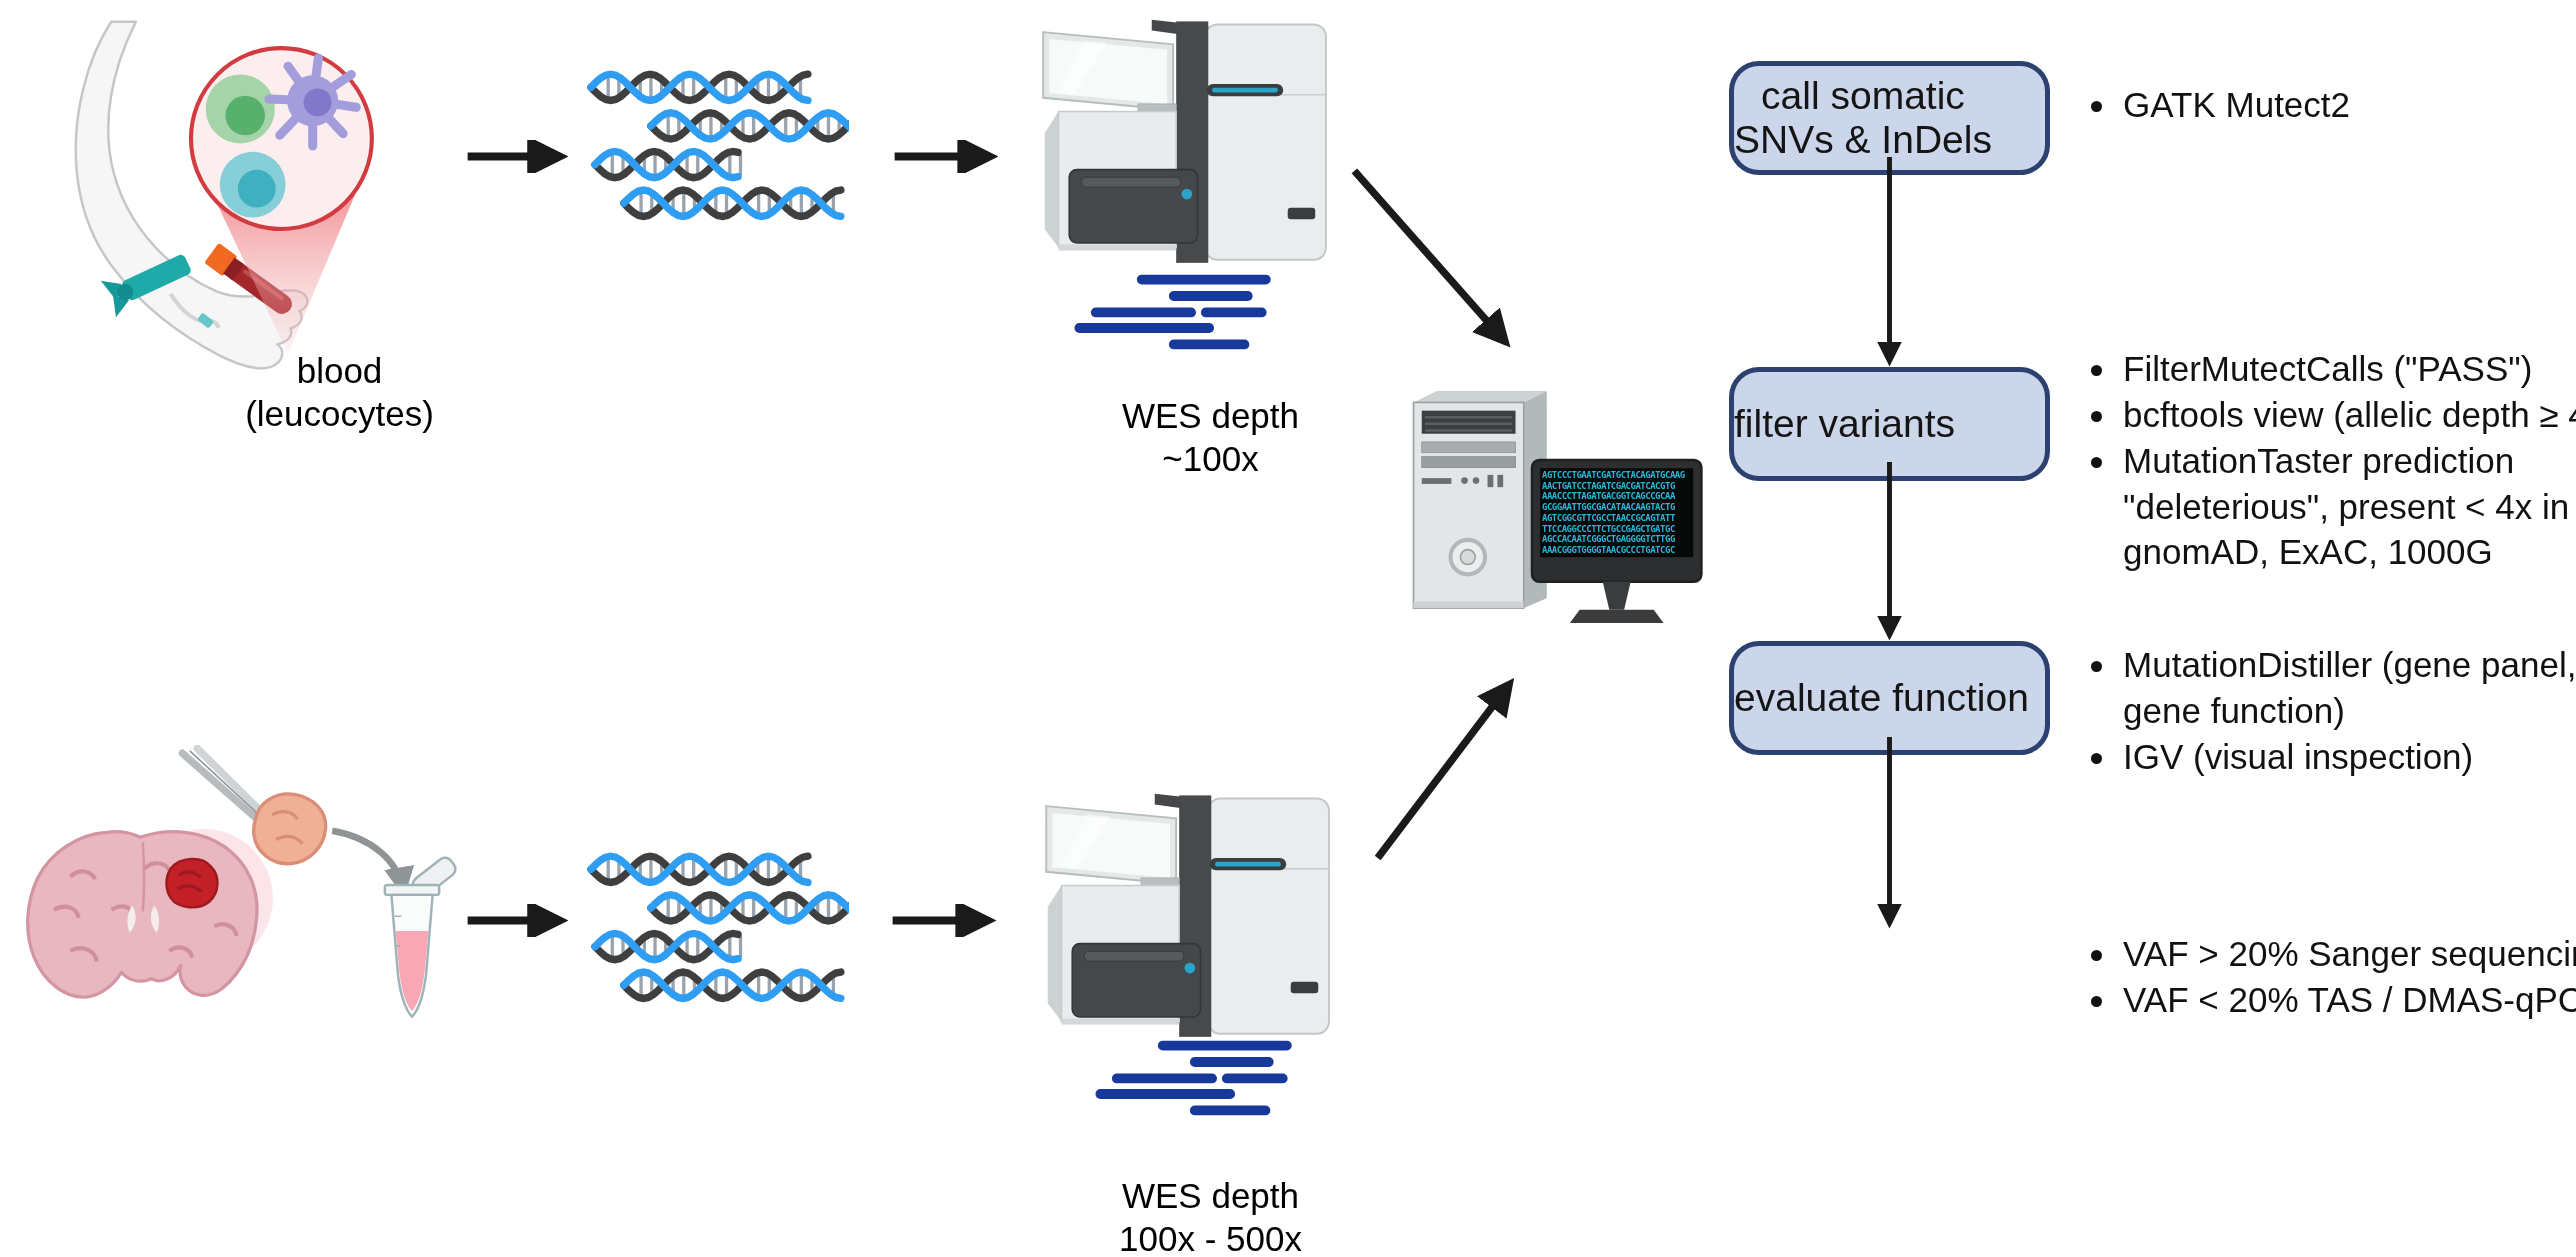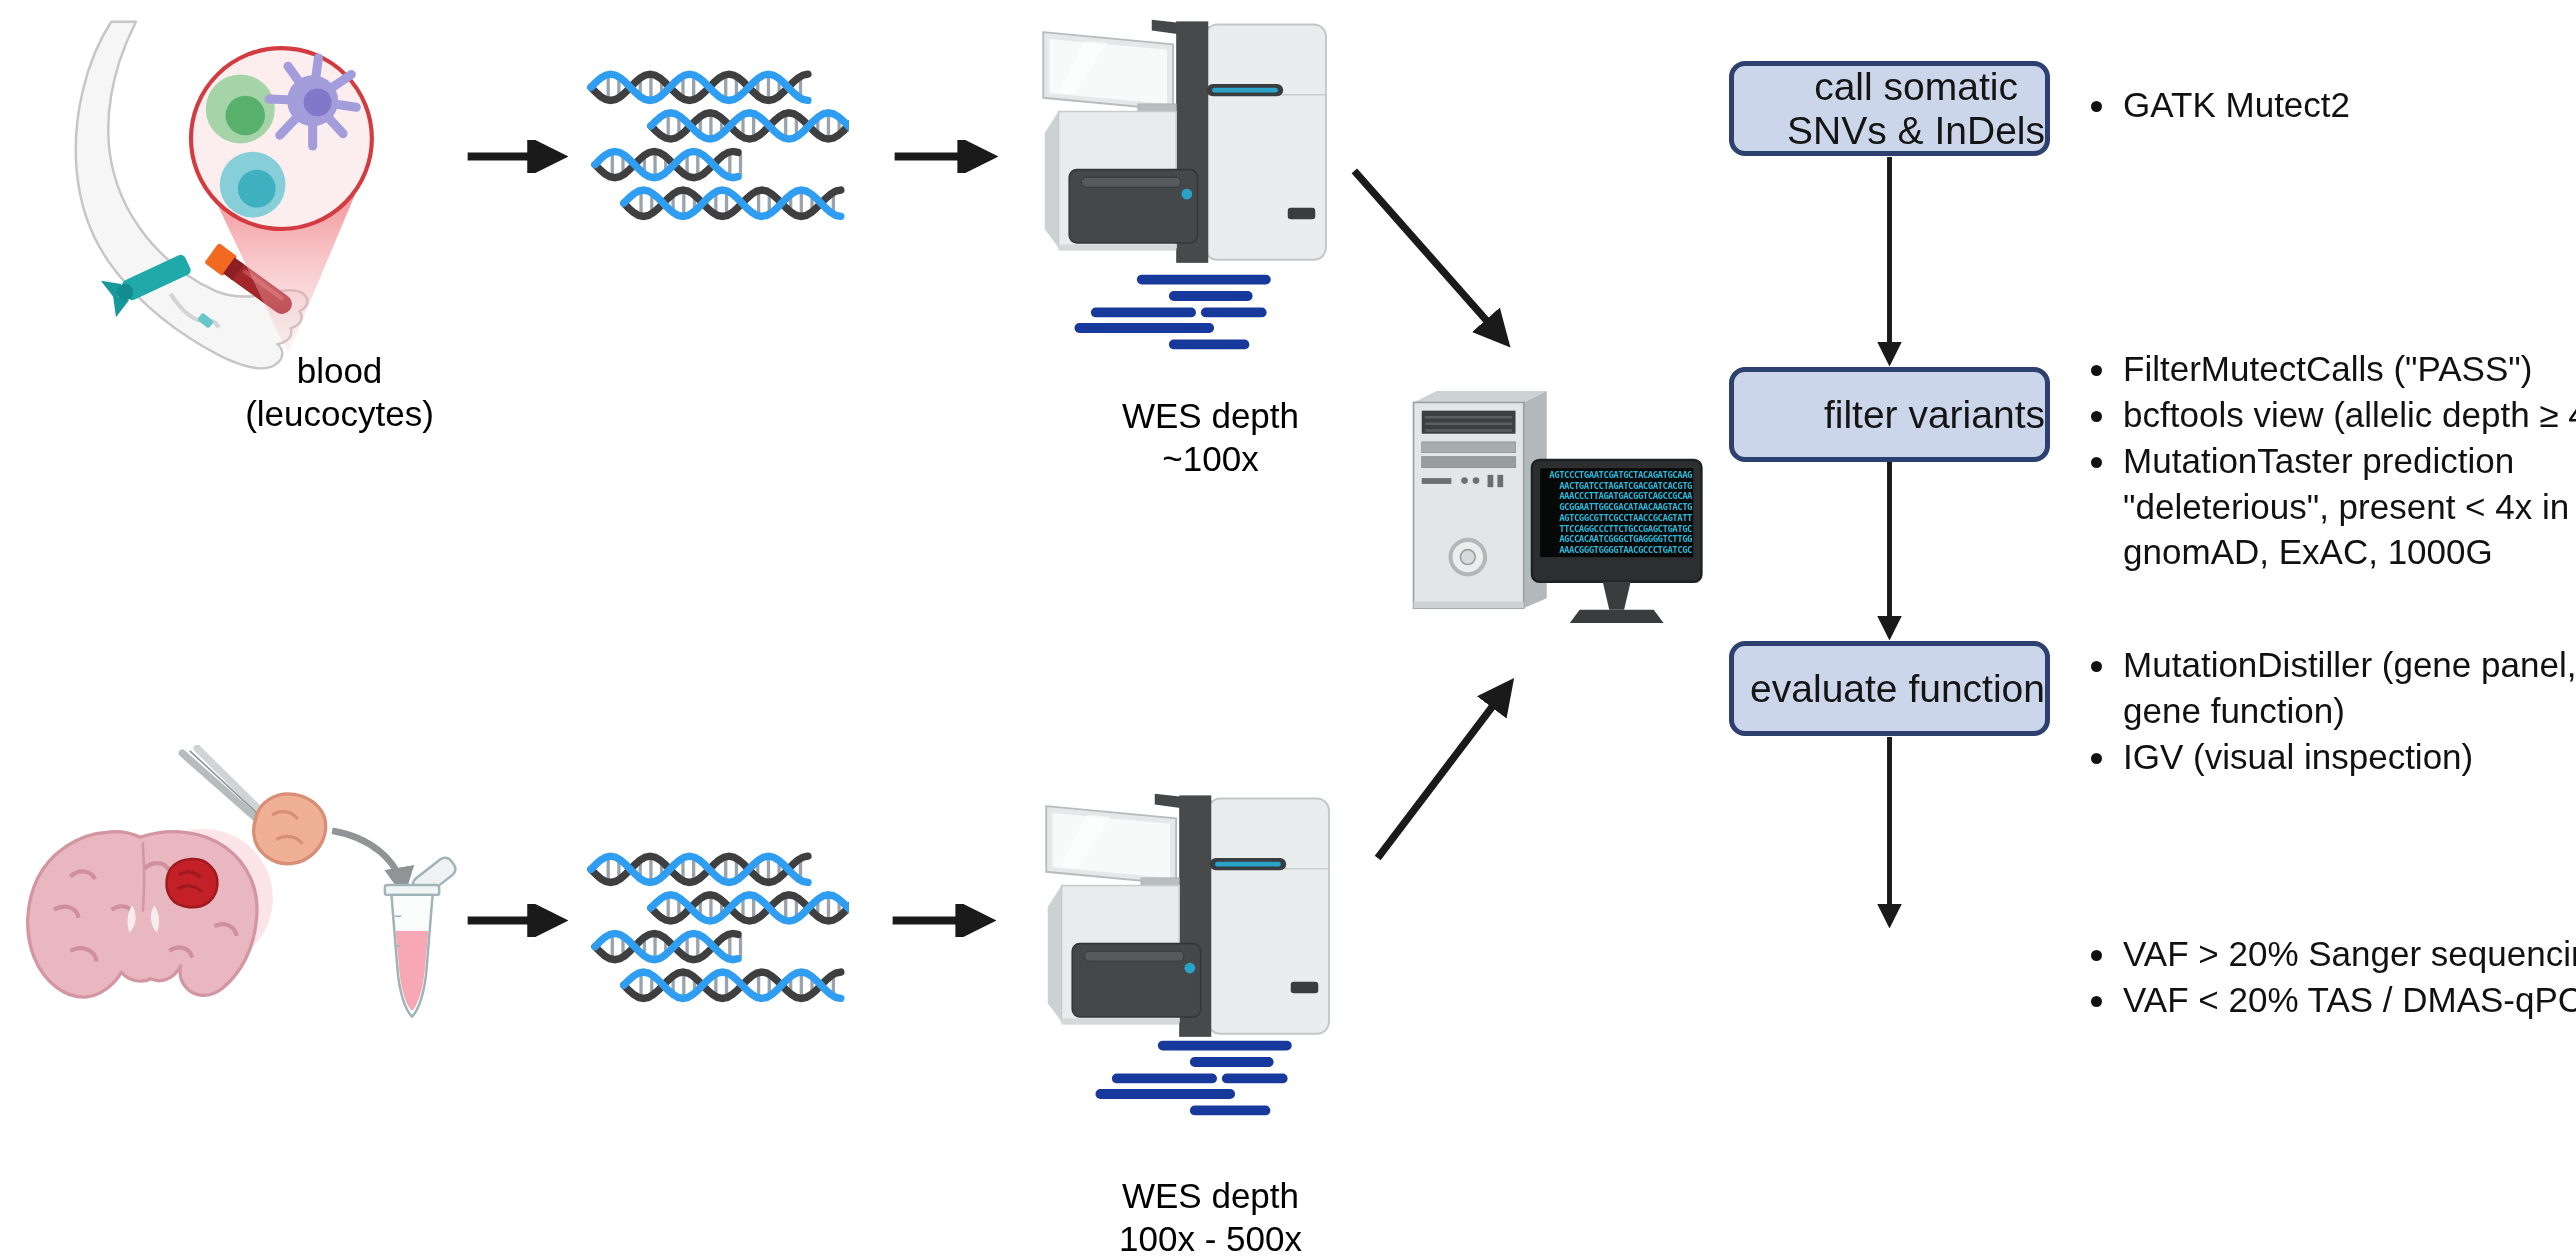--- a/index.html
+++ b/index.html
@@ -1,31 +1,31 @@
 <!DOCTYPE html>
 <html style="font-size:13px"><head>
 <meta charset="utf-8">
 <style>
   html,body{margin:0;padding:0;background:#fff}
   .canvas{position:relative;width:2576px;height:1258px;overflow:hidden;background:#fff;
           font-family:"Liberation Sans",sans-serif;color:#141414}
   .abs{position:absolute}
   .sample-label{position:absolute;font-size:35px;line-height:1.24;text-align:center;
                 color:#000000;white-space:pre-line;width:329px}
-  .step-box{position:absolute;left:1729px;width:321px;height:95px;background:#ccd6ea;
-            border:5.8px solid #2c4170;border-radius:16px;display:flex;align-items:center;
-            justify-content:flex-end;box-sizing:border-box}
+  .step-box{position:absolute;left:1729px;width:321px;height:114px;background:#ccd6ea;
+            border:5.8px solid #2c4170;border-radius:30px;display:flex;align-items:center;
+            justify-content:flex-start;box-sizing:border-box}
   .step-label{font-size:39px;line-height:1.12;text-align:center;color:#141414;
               white-space:pre-line;font-weight:500}
   .bullets{position:absolute;left:2078px;width:543px;margin:0;padding:0 0 0 41px;
            font-size:35px;line-height:1.31;color:#111;list-style:disc outside}
   .bullets li{margin:0;padding-left:4.1px}
   .screen-text{position:absolute;left:1542px;top:470px;width:150px;height:86px;
                font-family:"DejaVu Sans Mono",monospace;font-size:9px;line-height:10.7px;
-               letter-spacing:-0.5px;color:#29b6d8;white-space:pre;text-align:right;
+               letter-spacing:-0.5px;color:#29b6d8;white-space:pre;text-align:left;
                font-weight:bold;overflow:hidden}
 </style>
 </head>
 <body>
 
 <div class="canvas">
 
   <svg class="abs" style="width:0;height:0" aria-hidden="true">
     <defs>
       <marker id="ah-black" viewBox="0 0 10 10" refX="7.5" refY="5" markerWidth="5" markerHeight="5" orient="auto-start-reverse">

